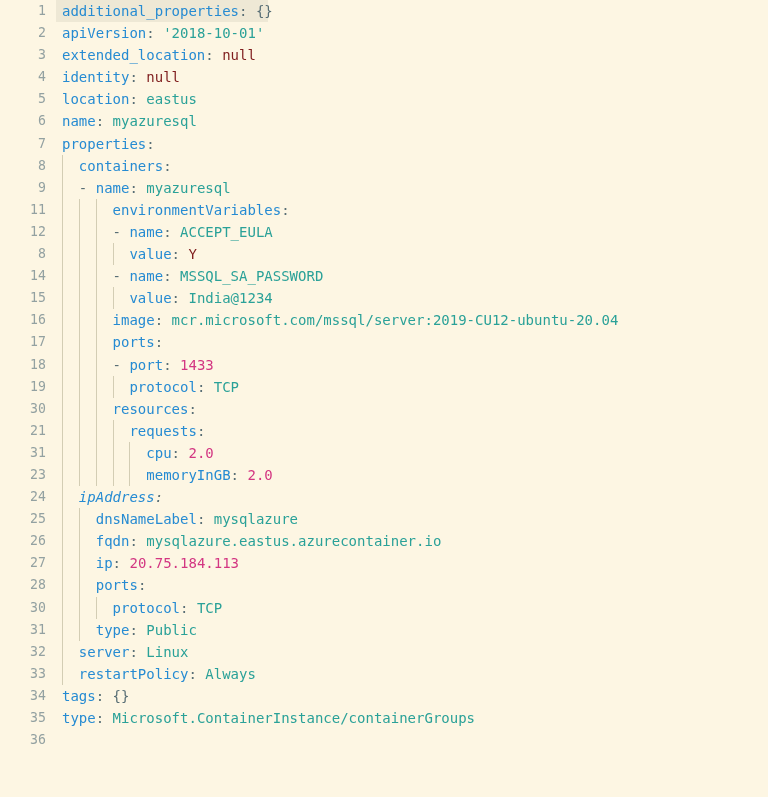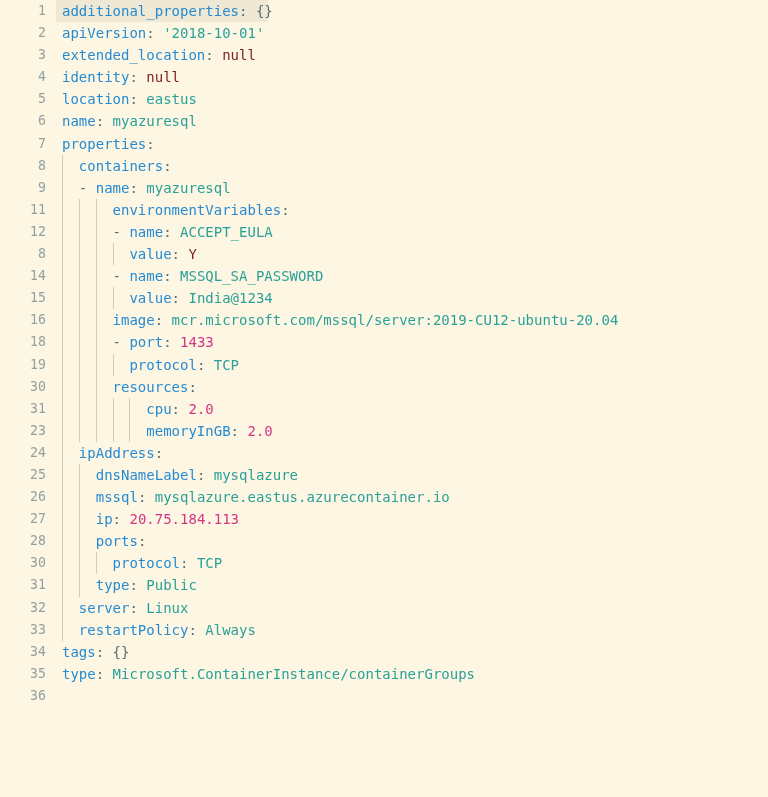--- a/index.html
+++ b/index.html
@@ -163,50 +163,58 @@
         </tr>
         <tr class="code-row">
           <td class="gutter-cell">15</td>
           <td class="line-cell"><span class="line-inner"><span class="guide" style="left: 6px;"></span><span class="guide" style="left: 22.86px;"></span><span class="guide" style="left: 39.72px;"></span><span class="guide" style="left: 56.58px;"></span><span class="line-content" style="padding-left: 73.44px;"><span class="tok-key">value</span><span class="tok-punct">:</span><span class="tok-plain"> </span><span class="tok-str">India@1234</span></span></span></td>
         </tr>
         <tr class="code-row">
           <td class="gutter-cell">16</td>
           <td class="line-cell"><span class="line-inner"><span class="guide" style="left: 6px;"></span><span class="guide" style="left: 22.86px;"></span><span class="guide" style="left: 39.72px;"></span><span class="line-content" style="padding-left: 56.58px;"><span class="tok-key">image</span><span class="tok-punct">:</span><span class="tok-plain"> </span><span class="tok-str">mcr.microsoft.com/mssql/server:2019-CU12-ubuntu-20.04</span></span></span></td>
         </tr>
         <tr class="code-row">
+          <td class="gutter-cell">17</td>
+          <td class="line-cell"><span class="line-inner"><span class="guide" style="left: 6px;"></span><span class="guide" style="left: 22.86px;"></span><span class="guide" style="left: 39.72px;"></span><span class="line-content" style="padding-left: 56.58px;"><span class="tok-key">ports</span><span class="tok-punct">:</span></span></span></td>
+        </tr>
+        <tr class="code-row">
           <td class="gutter-cell">18</td>
           <td class="line-cell"><span class="line-inner"><span class="guide" style="left: 6px;"></span><span class="guide" style="left: 22.86px;"></span><span class="guide" style="left: 39.72px;"></span><span class="line-content" style="padding-left: 56.58px;"><span class="tok-dash">- </span><span class="tok-key">port</span><span class="tok-punct">:</span><span class="tok-plain"> </span><span class="tok-num">1433</span></span></span></td>
         </tr>
         <tr class="code-row">
           <td class="gutter-cell">19</td>
           <td class="line-cell"><span class="line-inner"><span class="guide" style="left: 6px;"></span><span class="guide" style="left: 22.86px;"></span><span class="guide" style="left: 39.72px;"></span><span class="guide" style="left: 56.58px;"></span><span class="line-content" style="padding-left: 73.44px;"><span class="tok-key">protocol</span><span class="tok-punct">:</span><span class="tok-plain"> </span><span class="tok-str">TCP</span></span></span></td>
         </tr>
         <tr class="code-row">
           <td class="gutter-cell">30</td>
           <td class="line-cell"><span class="line-inner"><span class="guide" style="left: 6px;"></span><span class="guide" style="left: 22.86px;"></span><span class="guide" style="left: 39.72px;"></span><span class="line-content" style="padding-left: 56.58px;"><span class="tok-key">resources</span><span class="tok-punct">:</span></span></span></td>
         </tr>
         <tr class="code-row">
+          <td class="gutter-cell">21</td>
+          <td class="line-cell"><span class="line-inner"><span class="guide" style="left: 6px;"></span><span class="guide" style="left: 22.86px;"></span><span class="guide" style="left: 39.72px;"></span><span class="guide" style="left: 56.58px;"></span><span class="line-content" style="padding-left: 73.44px;"><span class="tok-key">requests</span><span class="tok-punct">:</span></span></span></td>
+        </tr>
+        <tr class="code-row">
           <td class="gutter-cell">31</td>
           <td class="line-cell"><span class="line-inner"><span class="guide" style="left: 6px;"></span><span class="guide" style="left: 22.86px;"></span><span class="guide" style="left: 39.72px;"></span><span class="guide" style="left: 56.58px;"></span><span class="guide" style="left: 73.44px;"></span><span class="line-content" style="padding-left: 90.3px;"><span class="tok-key">cpu</span><span class="tok-punct">:</span><span class="tok-plain"> </span><span class="tok-num">2.0</span></span></span></td>
         </tr>
         <tr class="code-row">
           <td class="gutter-cell">23</td>
           <td class="line-cell"><span class="line-inner"><span class="guide" style="left: 6px;"></span><span class="guide" style="left: 22.86px;"></span><span class="guide" style="left: 39.72px;"></span><span class="guide" style="left: 56.58px;"></span><span class="guide" style="left: 73.44px;"></span><span class="line-content" style="padding-left: 90.3px;"><span class="tok-key">memoryInGB</span><span class="tok-punct">:</span><span class="tok-plain"> </span><span class="tok-num">2.0</span></span></span></td>
         </tr>
         <tr class="code-row">
           <td class="gutter-cell">24</td>
-          <td class="line-cell"><span class="line-inner"><span class="guide" style="left: 6px;"></span><span class="line-content" style="padding-left: 22.86px;"><span class="tok-key">ipAddress</span><span class="tok-punct">:</span></span></span></td>
+          <td class="line-cell"><span class="line-inner"><span class="guide" style="left: 6px;"></span><span class="line-content" style="padding-left: 22.86px; font-style: italic;"><span class="tok-key">ipAddress</span><span class="tok-punct">:</span></span></span></td>
         </tr>
         <tr class="code-row">
           <td class="gutter-cell">25</td>
           <td class="line-cell"><span class="line-inner"><span class="guide" style="left: 6px;"></span><span class="guide" style="left: 22.86px;"></span><span class="line-content" style="padding-left: 39.72px;"><span class="tok-key">dnsNameLabel</span><span class="tok-punct">:</span><span class="tok-plain"> </span><span class="tok-str">mysqlazure</span></span></span></td>
         </tr>
         <tr class="code-row">
           <td class="gutter-cell">26</td>
-          <td class="line-cell"><span class="line-inner"><span class="guide" style="left: 6px;"></span><span class="guide" style="left: 22.86px;"></span><span class="line-content" style="padding-left: 39.72px;"><span class="tok-key">mssql</span><span class="tok-punct">:</span><span class="tok-plain"> </span><span class="tok-str">mysqlazure.eastus.azurecontainer.io</span></span></span></td>
+          <td class="line-cell"><span class="line-inner"><span class="guide" style="left: 6px;"></span><span class="guide" style="left: 22.86px;"></span><span class="line-content" style="padding-left: 39.72px;"><span class="tok-key">fqdn</span><span class="tok-punct">:</span><span class="tok-plain"> </span><span class="tok-str">mysqlazure.eastus.azurecontainer.io</span></span></span></td>
         </tr>
         <tr class="code-row">
           <td class="gutter-cell">27</td>
           <td class="line-cell"><span class="line-inner"><span class="guide" style="left: 6px;"></span><span class="guide" style="left: 22.86px;"></span><span class="line-content" style="padding-left: 39.72px;"><span class="tok-key">ip</span><span class="tok-punct">:</span><span class="tok-plain"> </span><span class="tok-num">20.75.184.113</span></span></span></td>
         </tr>
         <tr class="code-row">
           <td class="gutter-cell">28</td>
           <td class="line-cell"><span class="line-inner"><span class="guide" style="left: 6px;"></span><span class="guide" style="left: 22.86px;"></span><span class="line-content" style="padding-left: 39.72px;"><span class="tok-key">ports</span><span class="tok-punct">:</span></span></span></td>
         </tr>
         <tr class="code-row">

